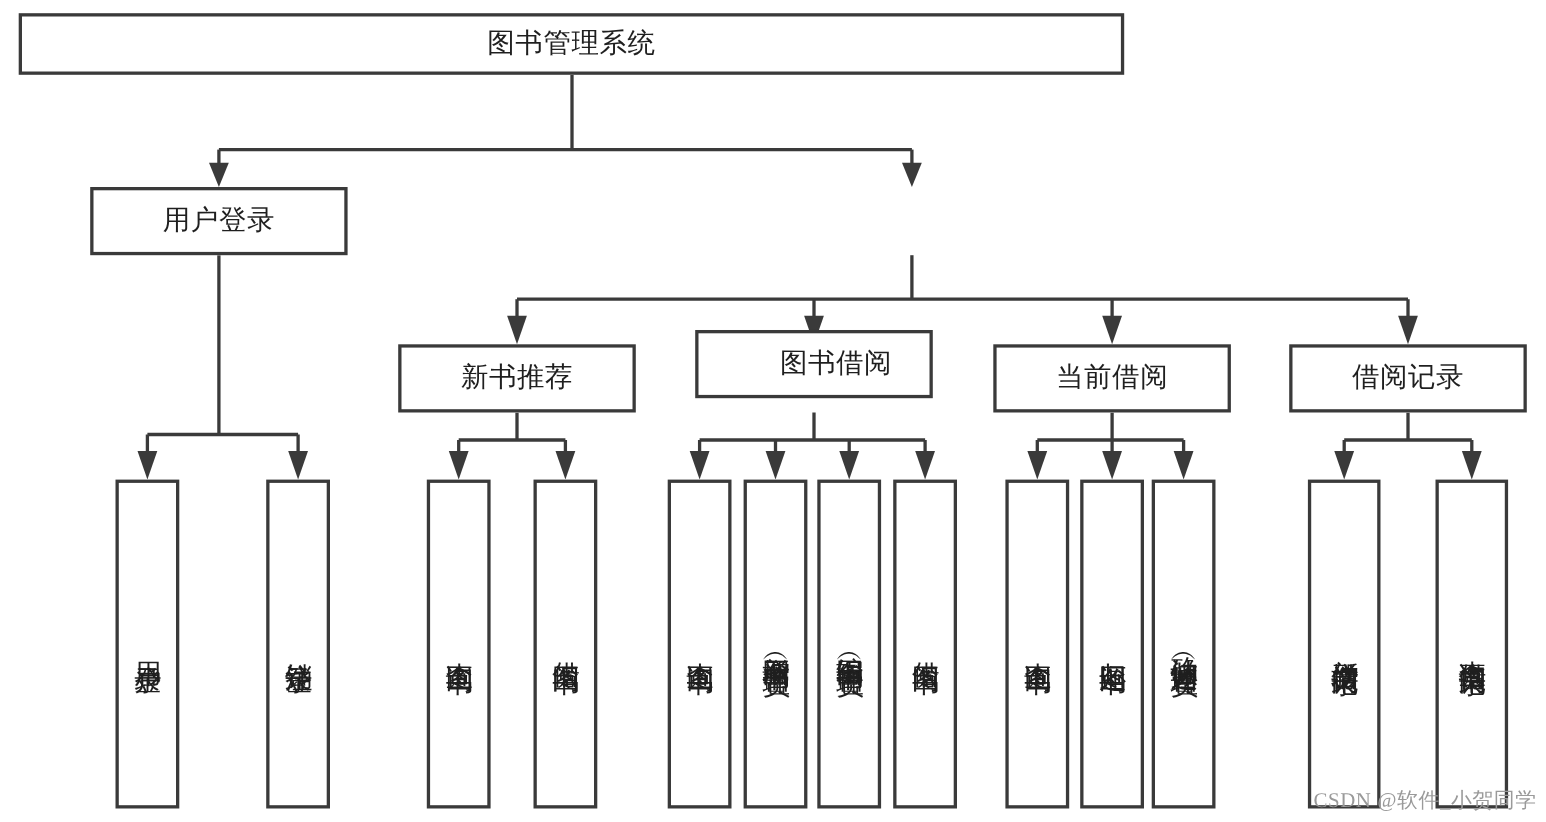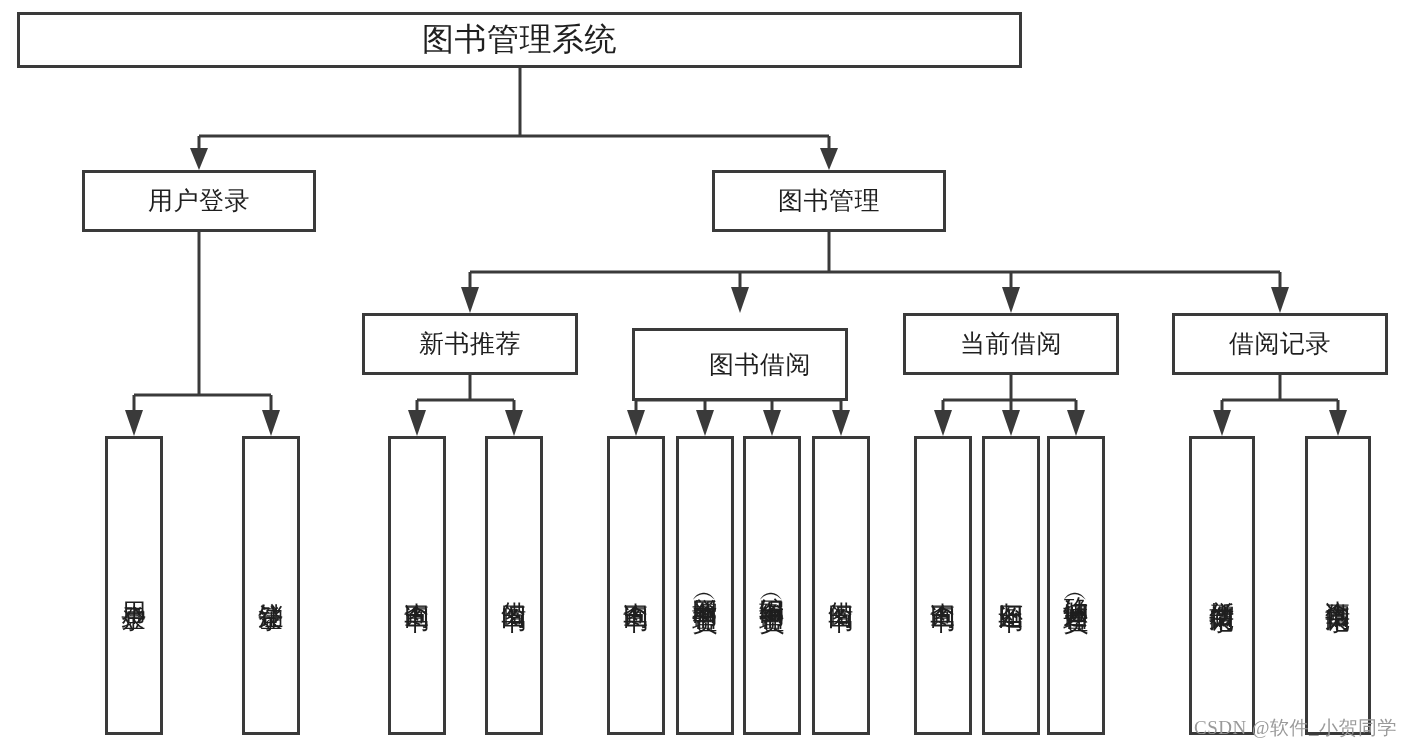--- a/index.html
+++ b/index.html
@@ -54,21 +54,21 @@
     display: block;
     line-height: 1.18;
     white-space: pre;
   }
   
   .node.h .label {
     font-size: 25px;
     letter-spacing: 0.5px;
   }
   .node.root .label {
-    font-size: 32px;
+    font-size: 25px;
   }
   
   .node.v {
     align-items: center;
     justify-content: center;
   }
   .node.v .label {
     writing-mode: vertical-rl;
     text-orientation: upright;
     font-size: 25px;
@@ -159,28 +159,25 @@
     <polygon points="1329,410 1347,410 1338,436"></polygon>
   </svg>
 
   <div class="node h root" style="left:17px; top:12px; width:1005px; height:56px;">
     <span class="label">图书管理系统</span>
   </div>
 
   <div class="node h" style="left:82px; top:170px; width:234px; height:62px;">
     <span class="label">用户登录</span>
   </div>
-  <div class="node h" style="left:712px; top:170px; width:234px; height:62px;">
-    <span class="label">图书管理</span>
-  </div>
 
   <div class="node h" style="left:362px; top:313px; width:216px; height:62px;">
     <span class="label">新书推荐</span>
   </div>
-  <div class="node h" style="left:632px; top:328px; width:216px; height:73px;padding-left:40px;">
+  <div class="node h" style="left:632px; top:300px; width:216px; height:62px;padding-left:40px;">
     <span class="label">图书借阅</span>
   </div>
   <div class="node h" style="left:1172px; top:313px; width:216px; height:62px;">
     <span class="label">借阅记录</span>
   </div>
   <div class="node h" style="left:903px; top:313px; width:216px; height:62px;">
     <span class="label">当前借阅</span>
   </div>
 
   <div class="node v" style="left:105px; top:436px; width:58px; height:299px;">

